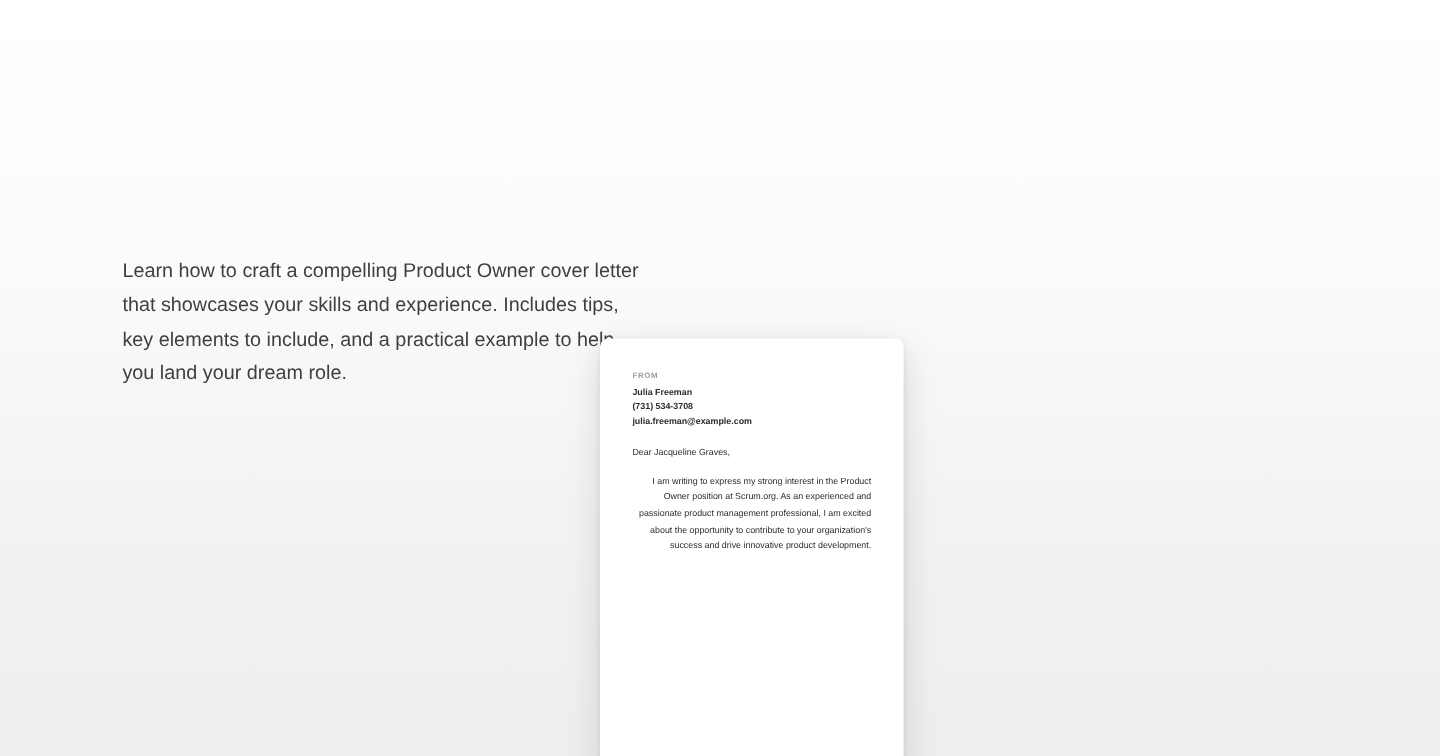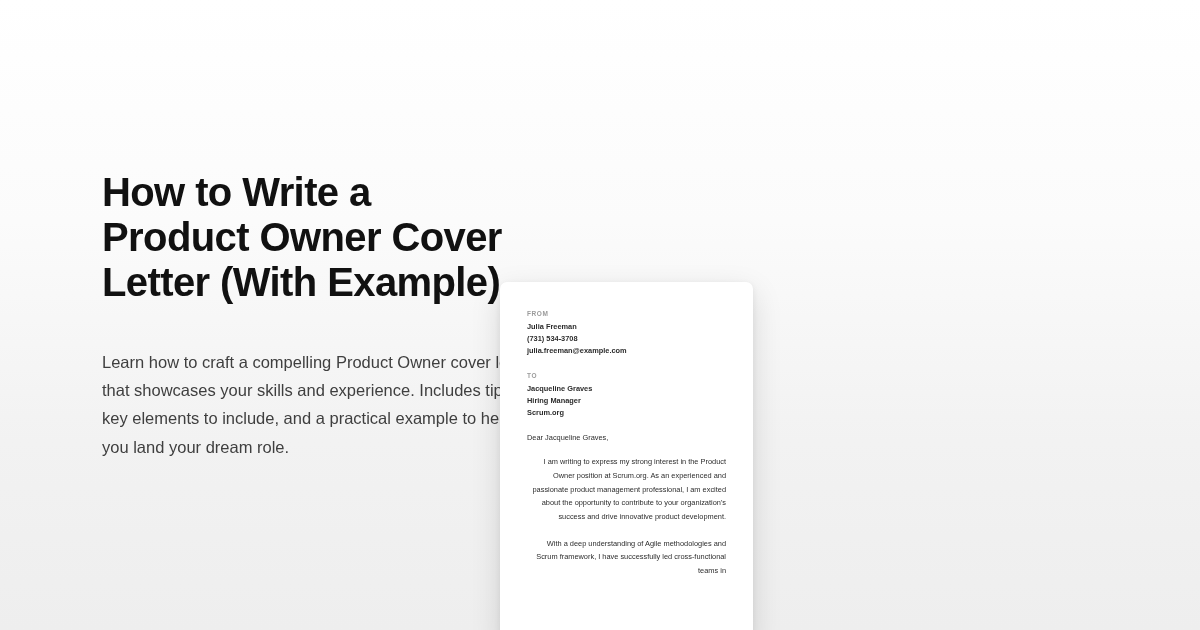--- a/index.html
+++ b/index.html
@@ -85,42 +85,32 @@
     margin-bottom: 13px;
     text-align: right;
   }
 </style>
 </head>
 <body>
 
 <div class="page">
 
   <div class="content">
-    <h1 class="headline">How to Write a
-Product Owner Cover
-Letter (With Example)</h1>
     <p class="subhead">Learn how to craft a compelling Product Owner cover letter that showcases your skills and experience. Includes tips, key elements to include, and a practical example to help you land your dream role.</p>
   </div>
 
   <div class="sheet">
 
     <div class="addr-block">
       <div class="block-label">FROM</div>
       <div class="block-line">Julia Freeman</div>
       <div class="block-line">(731) 534-3708</div>
       <div class="block-line">julia.freeman@example.com</div>
     </div>
 
-    <div class="addr-block">
-      <div class="block-label">TO</div>
-      <div class="block-line">Jacqueline Graves</div>
-      <div class="block-line">Hiring Manager</div>
-      <div class="block-line">Scrum.org</div>
-    </div>
 
     <div class="salutation">Dear Jacqueline Graves,</div>
 
     <div class="para">I am writing to express my strong interest in the Product Owner position at Scrum.org. As an experienced and passionate product management professional, I am excited about the opportunity to contribute to your organization's success and drive innovative product development.</div>
-    <div class="para">With a deep understanding of Agile methodologies and Scrum framework, I have successfully led cross-functional teams in</div>
 
   </div>
 
 </div>
 
 </body></html>

